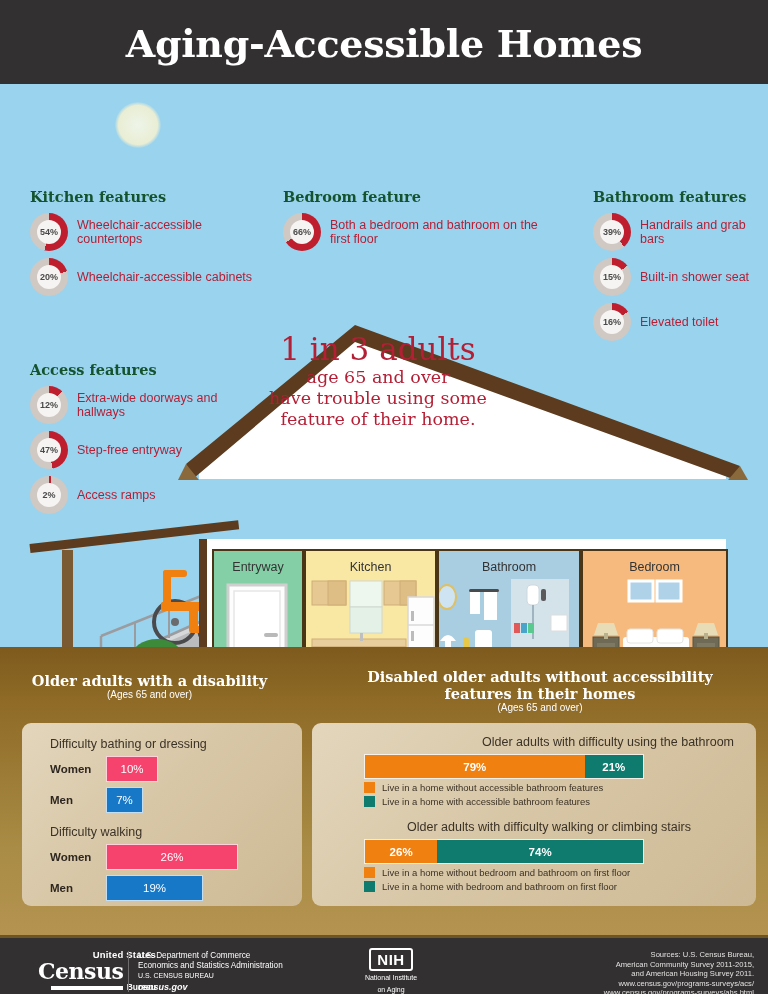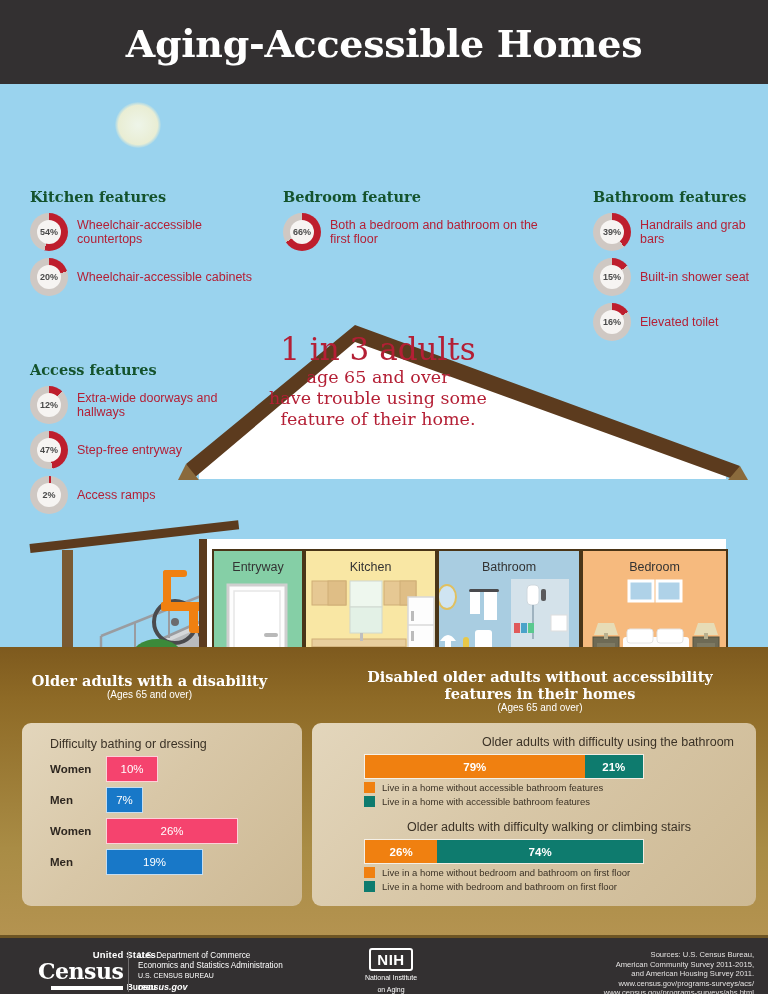--- a/index.html
+++ b/index.html
@@ -363,20 +363,21 @@
         <div class="bar" style="width:52px;background:#F5436E">
             <span>10%</span>
           </div>
       </div>
       <div class="barrow">
         <div class="brlab">Men</div>
         <div class="bar" style="width:37px;background:#1878C8">
             <span>7%</span>
           </div>
       </div>
+      <div class="ptitle" style="margin-top:12px">Difficulty walking</div>
       <div class="barrow">
         <div class="brlab">Women</div>
         <div class="bar" style="width:132px;background:#F5436E">
             <span>26%</span>
           </div>
       </div>
       <div class="barrow">
         <div class="brlab">Men</div>
         <div class="bar" style="width:97px;background:#1878C8">
             <span>19%</span>

